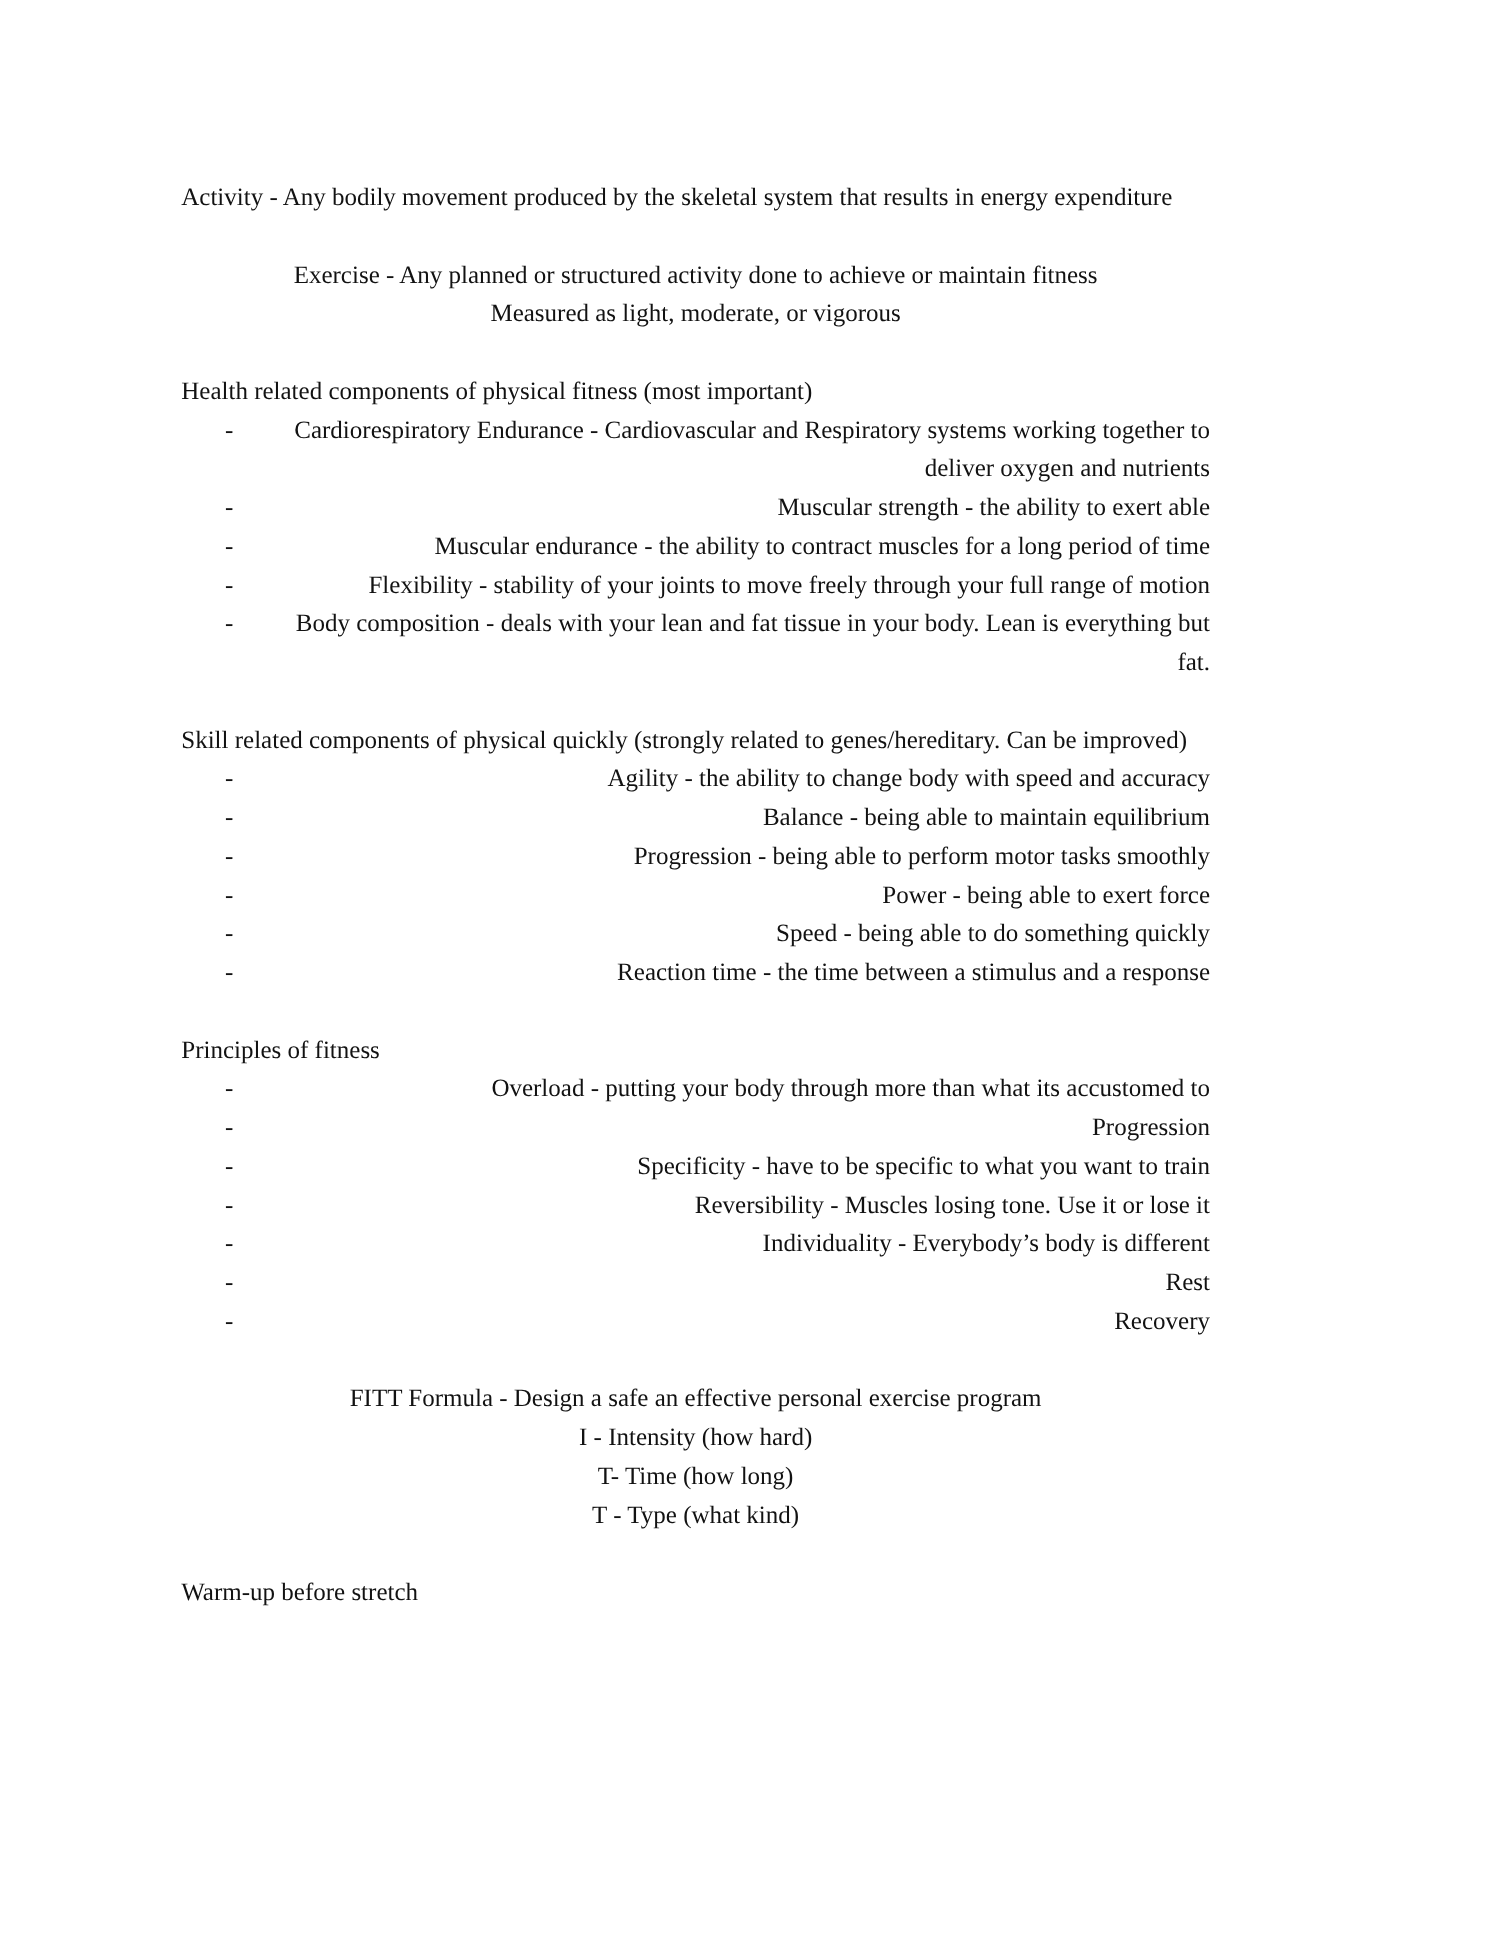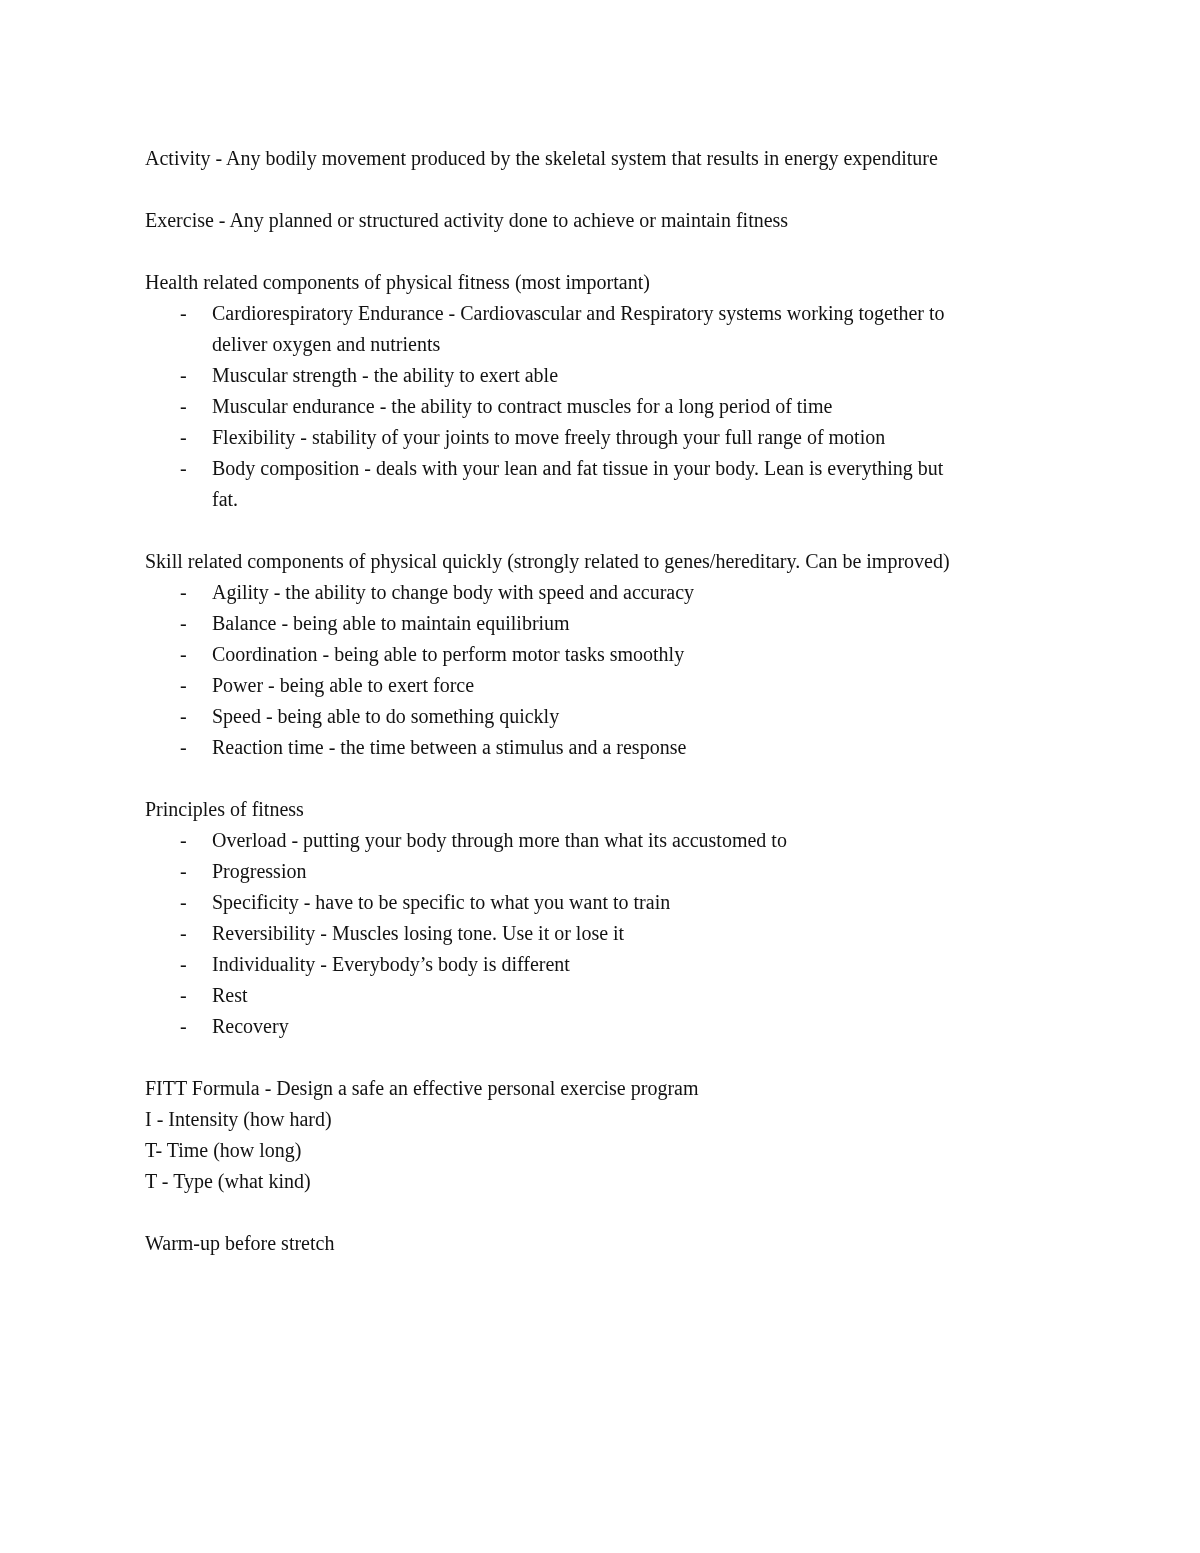--- a/index.html
+++ b/index.html
@@ -14,35 +14,36 @@
   }
   .page {
     width: 1116px;
     min-height: 1553px;
     background: #ffffff;
     padding: 143px 148px 60px 145px;
     border-radius: 19px;
   }
   .block { margin-bottom: 31px; }
   .para, .heading { font-weight: normal; }
-  .line { display: block; }
+  .line { display: block; text-align: center; }
   ul.list { list-style: none; margin: 0; padding: 0; }
   li.item { display: flex; padding-left: 35px; }
   .dash { flex: 0 0 32px; }
-  .item-text { flex: 1 1 auto; }
+  .item-text { flex: 1 1 auto; text-align: right; }
 </style>
 </head>
 <body>
 
 <div class="page">
 
   <p class="para block">Activity - Any bodily movement produced by the skeletal system that results in energy expenditure</p>
 
   <div class="para block">
     <span class="line">Exercise - Any planned or structured activity done to achieve or maintain fitness</span>
+    <span class="line">Measured as light, moderate, or vigorous</span>
   </div>
 
   <div class="section block">
     <p class="heading">Health related components of physical fitness (most important)</p>
     <ul class="list">
       <li class="item">
         <span class="dash">-</span>
         <span class="item-text">Cardiorespiratory Endurance - Cardiovascular and Respiratory systems working together to deliver oxygen and nutrients</span>
       </li>
       <li class="item">
@@ -70,21 +71,21 @@
       <li class="item">
         <span class="dash">-</span>
         <span class="item-text">Agility - the ability to change body with speed and accuracy</span>
       </li>
       <li class="item">
         <span class="dash">-</span>
         <span class="item-text">Balance - being able to maintain equilibrium</span>
       </li>
       <li class="item">
         <span class="dash">-</span>
-        <span class="item-text">Coordination - being able to perform motor tasks smoothly</span>
+        <span class="item-text">Progression - being able to perform motor tasks smoothly</span>
       </li>
       <li class="item">
         <span class="dash">-</span>
         <span class="item-text">Power - being able to exert force</span>
       </li>
       <li class="item">
         <span class="dash">-</span>
         <span class="item-text">Speed - being able to do something quickly</span>
       </li>
       <li class="item">

